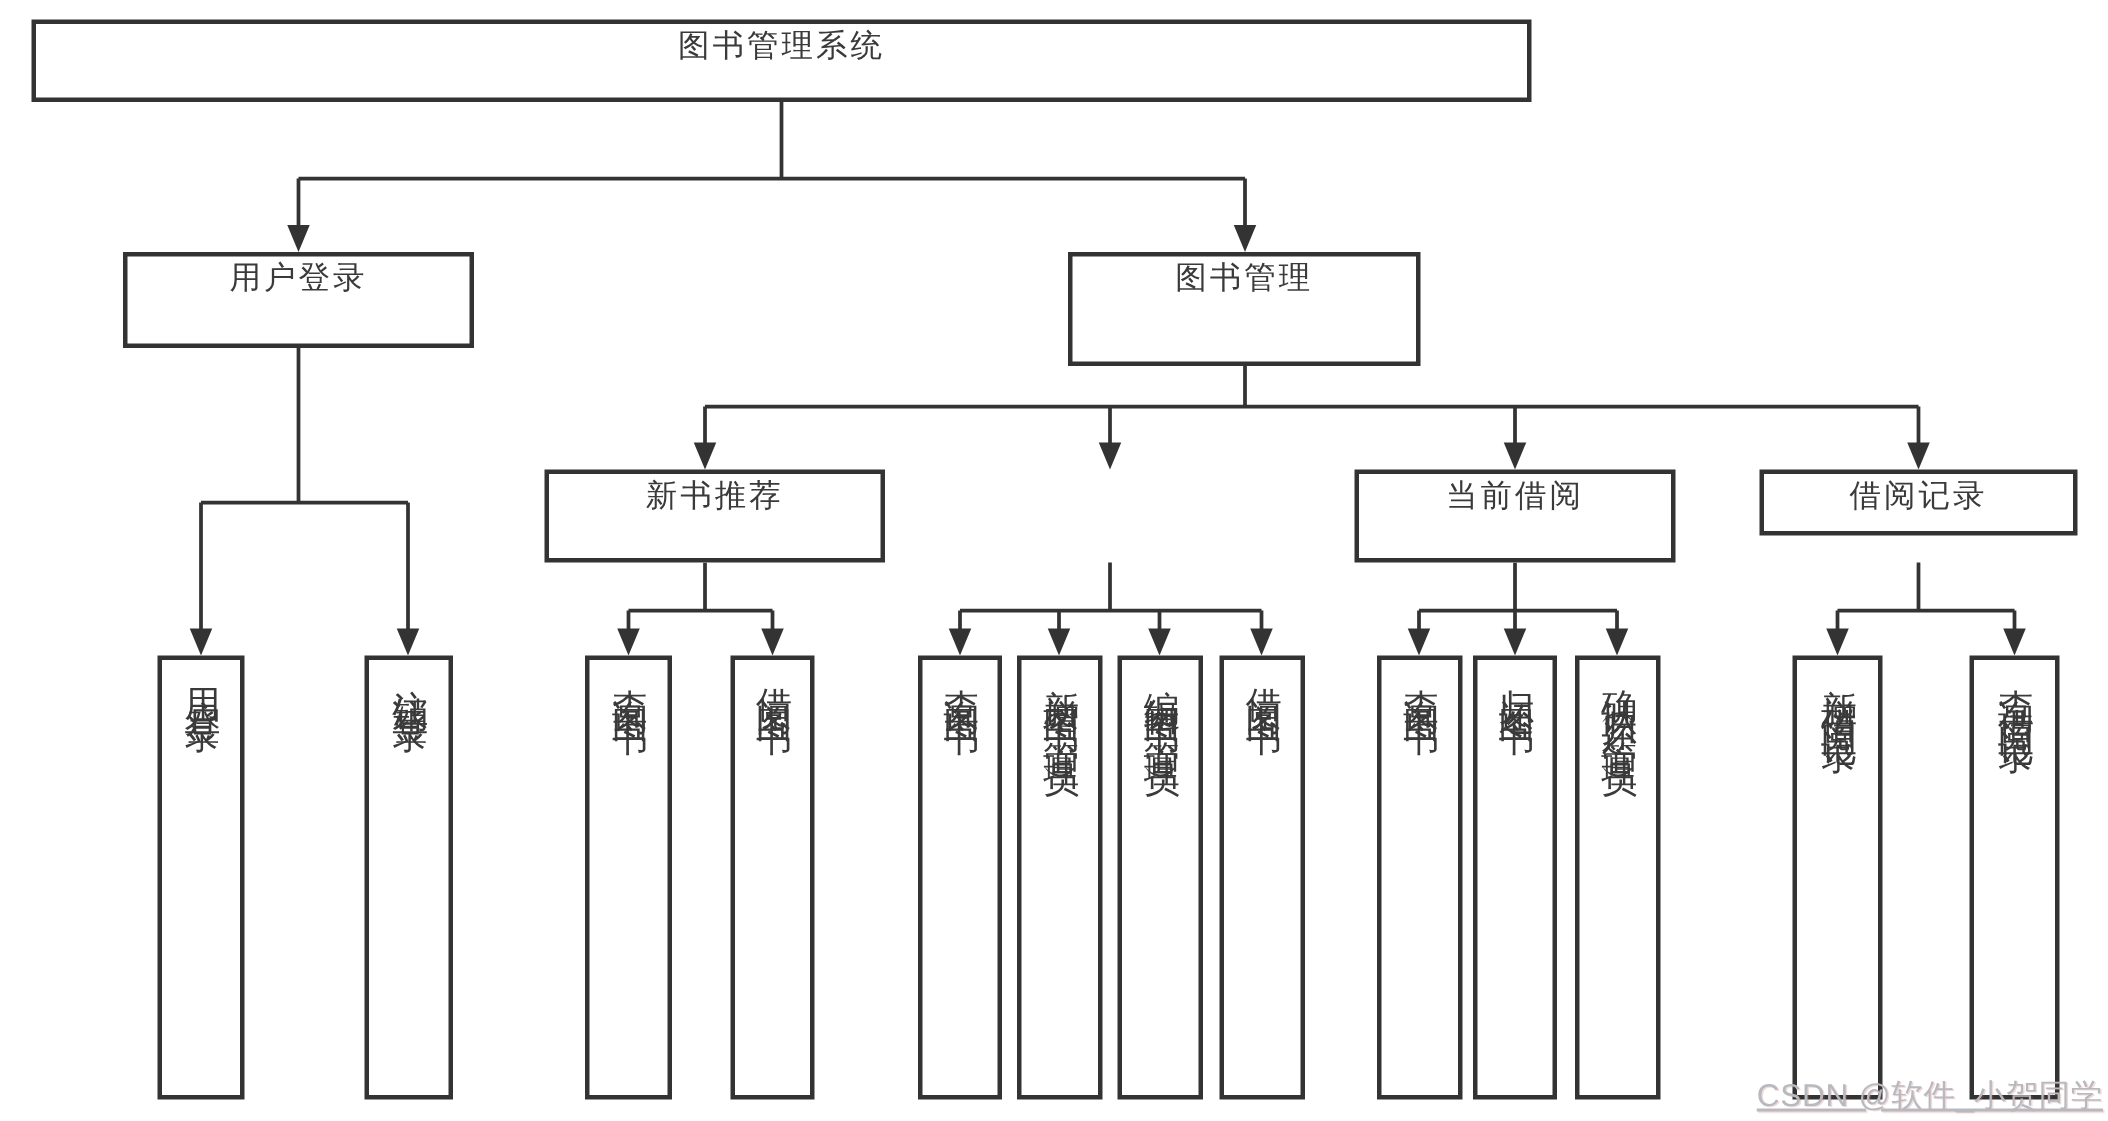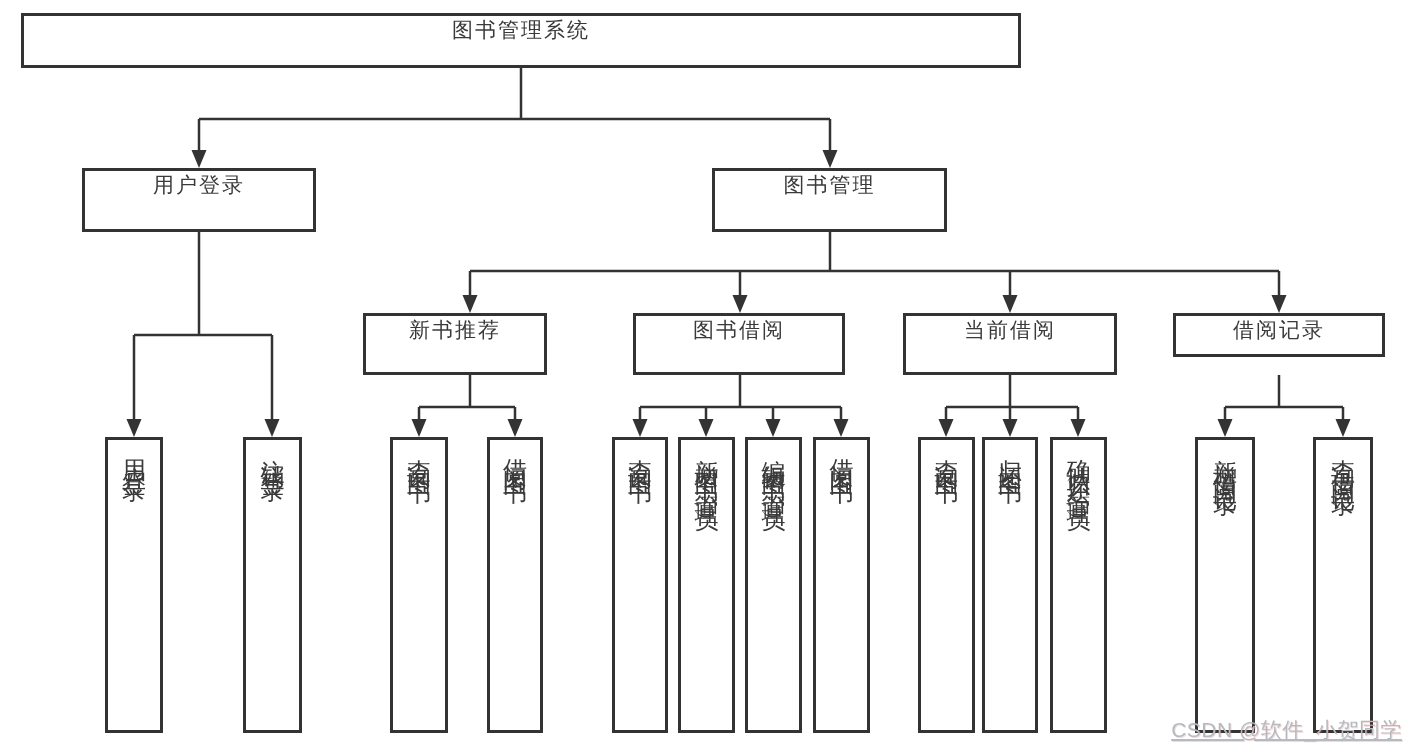--- a/index.html
+++ b/index.html
@@ -117,29 +117,26 @@
     </g>
   </svg>
 
   <div class="box root-box" style="left:21px;top:13px;width:1000px;height:55px">
     <span class="h-label">图书管理系统</span>
   </div>
 
   <div class="box" style="left:82px;top:168px;width:234px;height:64px">
     <span class="h-label">用户登录</span>
   </div>
-  <div class="box" style="left:712px;top:168px;width:235px;height:64px">
+  <div class="box" style="left:712px;top:168px;width:235px;height:76px">
     <span class="h-label">图书管理</span>
   </div>
 
-  <div class="box" style="left:363px;top:313px;width:184px;height:62px">
+  <div class="box" style="left:363px;top:313px;width:227px;height:62px">
     <span class="h-label">新书推荐</span>
-  </div>
-  <div class="box" style="left:633px;top:313px;width:212px;height:62px">
-    <span class="h-label">图书借阅</span>
   </div>
   <div class="box" style="left:903px;top:313px;width:214px;height:62px">
     <span class="h-label">当前借阅</span>
   </div>
   <div class="box" style="left:1173px;top:313px;width:212px;height:44px">
     <span class="h-label">借阅记录</span>
   </div>
 
   <div class="box leaf" style="left:105px;width:58px">
     <span class="v-label">用户登录</span>

